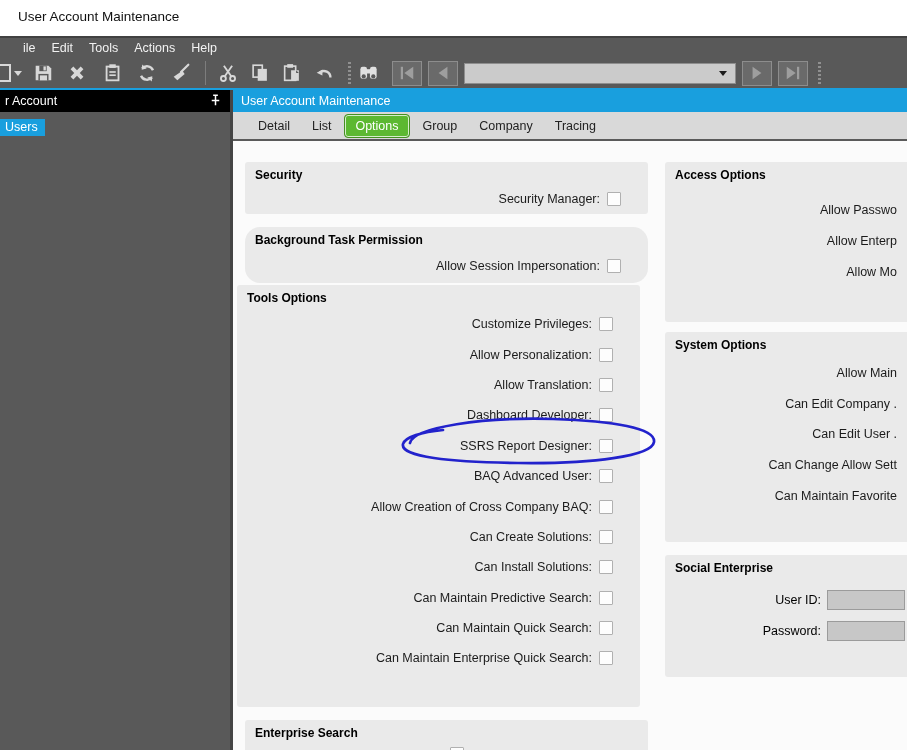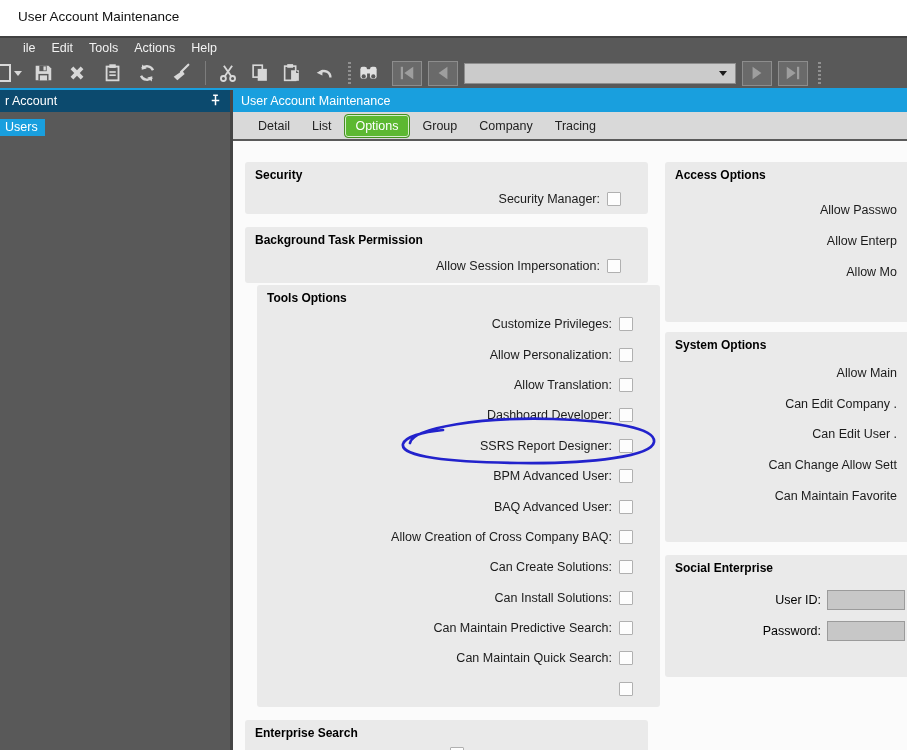--- a/index.html
+++ b/index.html
@@ -31,21 +31,21 @@
     display:flex; align-items:center; justify-content:center; flex:none; }
   #record-combo { width:272px; height:21px; background:#cbcbcb; border:1px solid #8e8e8e;
     display:flex; align-items:center; justify-content:flex-end; flex:none; }
   #record-combo .cb-caret { width:0; height:0; border-left:4px solid transparent;
     border-right:4px solid transparent; border-top:5px solid #1c1c1c; margin-right:8px; }
 
   #accentline { position:absolute; left:0; top:88px; width:907px; height:2px; background:#199fde; }
 
   
   #treepanel { position:absolute; left:0; top:90px; width:230px; height:660px; background:#595959; }
-  #treepanel .tree-header { height:22px; background:#0c4a6e; color:#fff; font-size:12.5px;
+  #treepanel .tree-header { height:22px; background:#000000; color:#fff; font-size:12.5px;
     display:flex; align-items:center; padding-left:5px; position:relative; }
   #treepanel .pin { position:absolute; right:7px; top:3px; }
   #treepanel .tree-body { padding-top:5px; }
   .tree-item-selected { display:inline-block; background:#199fde; color:#fff; font-size:12.5px;
     padding:1px 7px 2px 5px; }
 
   #vsep { position:absolute; left:230px; top:90px; width:3px; height:660px; background:#454545; }
 
   
   #mainpanel { position:absolute; left:233px; top:90px; width:674px; height:660px; background:#fbfbfb; }
@@ -61,23 +61,23 @@
 
   
   .gbox { position:absolute; background:#eaeaea; border-radius:3px; padding:6px 10px; }
   .gbox .gtitle { font-size:12px; font-weight:bold; color:#000; height:18px; }
   .cbrow { display:flex; align-items:center; justify-content:flex-end; gap:7px; padding-right:17px; }
   .cbrow .lbl { font-size:12.5px; color:#1b1b1b; white-space:nowrap; }
   .cb { width:14px; height:14px; background:#fdfdfd; border:1px solid #b0b0b0; border-radius:1px; flex:none; }
 
   #sec-security   { left:12px;  top:19px;  width:403px; height:52px; }
   #sec-security .cbrow { height:26px; }
-  #sec-btp        { left:12px;  top:84px;  width:403px; height:56px; }
+  #sec-btp        { left:12px;  top:84px;  width:403px; height:56px;border-radius:15px; }
   #sec-btp .cbrow { height:30px; }
-  #sec-tools      { left:24px;  top:142px; width:403px; height:422px; }
+  #sec-tools      { left:4px;  top:142px; width:403px; height:422px; }
   #sec-tools .cbrow { height:30.4px; }
   #sec-esearch    { left:12px;  top:577px; width:403px; height:45px; }
   #sec-esearch .es-cb { position:absolute; left:205px; top:27px; }
 
   .rightbox { left:432px; width:250px; }
   .rrow { display:flex; align-items:center; justify-content:flex-end; padding-right:8px; }
   .rrow .lbl { font-size:12.5px; color:#1b1b1b; white-space:nowrap; }
   #sec-access  { top:19px;  height:160px; }
   #sec-access .rrow { height:31px; }
   #sec-access .rows { padding-top:8px; }
@@ -285,24 +285,20 @@
         </div>
         <div class="cbrow">
           <span class="lbl">Dashboard Developer:</span>
           <span class="cb"></span>
         </div>
         <div class="cbrow">
           <span class="lbl">SSRS Report Designer:</span>
           <span class="cb"></span>
         </div>
         <div class="cbrow">
-          <span class="lbl">BPM Advanced User:</span>
-          <span class="cb"></span>
-        </div>
-        <div class="cbrow">
           <span class="lbl">BAQ Advanced User:</span>
           <span class="cb"></span>
         </div>
         <div class="cbrow">
           <span class="lbl">Allow Creation of Cross Company BAQ:</span>
           <span class="cb"></span>
         </div>
         <div class="cbrow">
           <span class="lbl">Can Create Solutions:</span>
           <span class="cb"></span>
@@ -313,20 +309,21 @@
         </div>
         <div class="cbrow">
           <span class="lbl">Can Maintain Predictive Search:</span>
           <span class="cb"></span>
         </div>
         <div class="cbrow">
           <span class="lbl">Can Maintain Quick Search:</span>
           <span class="cb"></span>
         </div>
         <div class="cbrow">
+          <span class="lbl">Can Maintain Enterprise Quick Search:</span>
           <span class="cb"></span>
         </div>
       </div>
 
       <div class="gbox" id="sec-esearch">
         <div class="gtitle">Enterprise Search</div>
         <span class="cb es-cb"></span>
       </div>
 
       <div class="gbox rightbox" id="sec-access">

